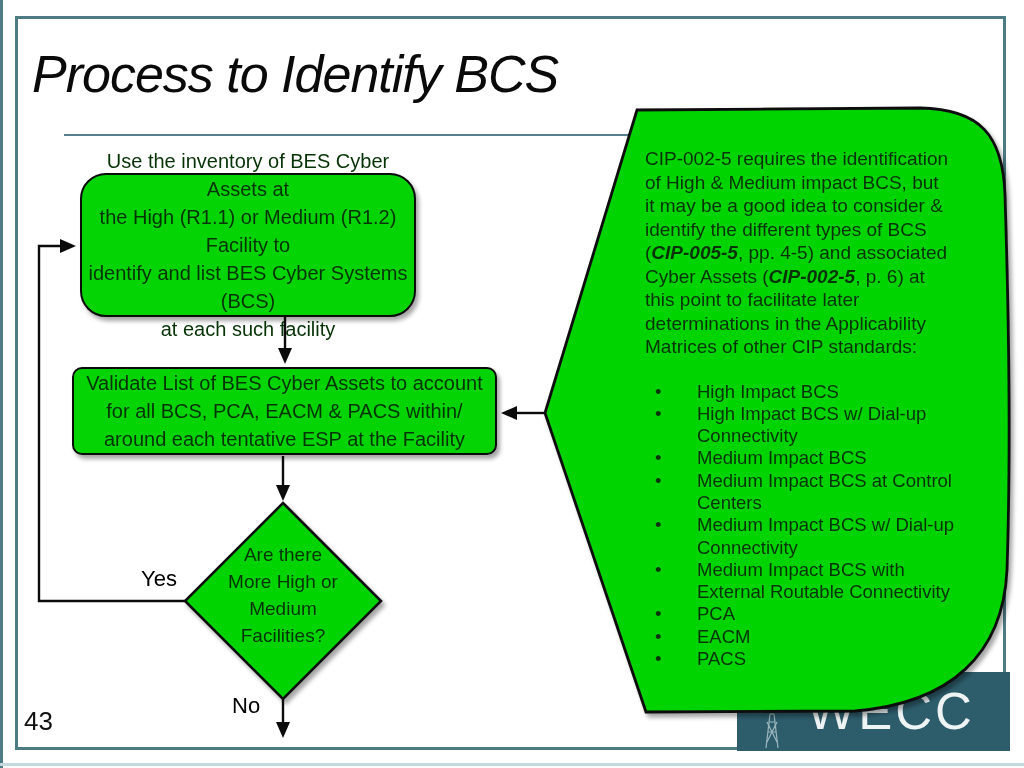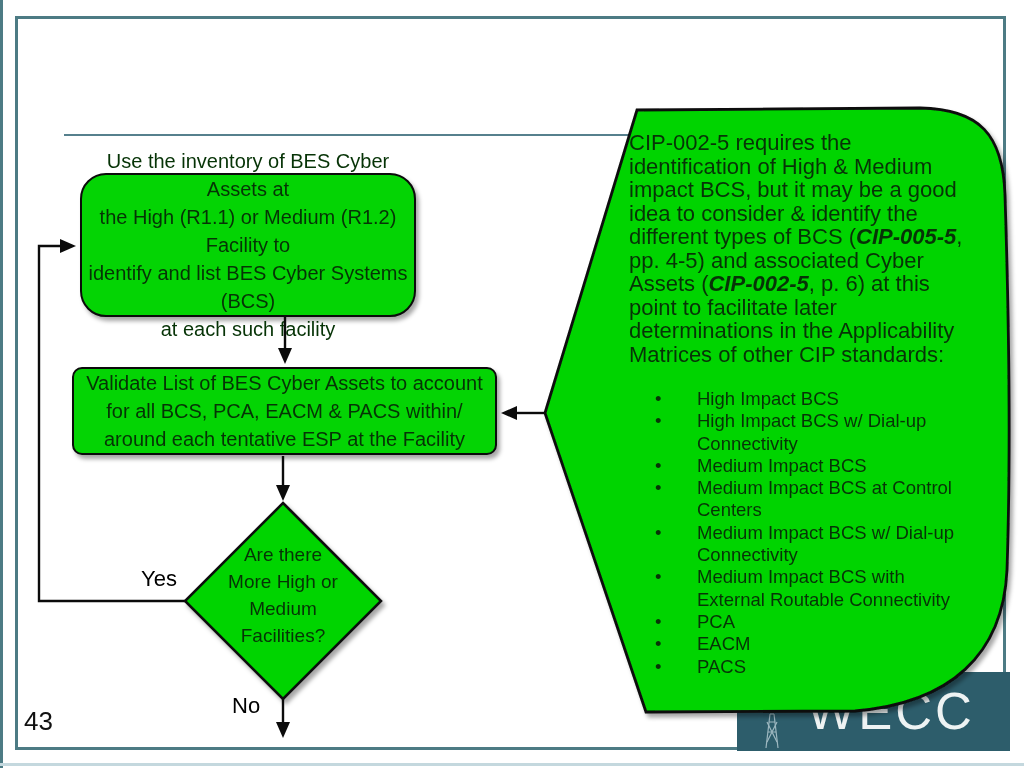--- a/index.html
+++ b/index.html
@@ -36,35 +36,36 @@
   .overlay{position:absolute;left:0;top:0;width:1024px;height:768px;z-index:3;pointer-events:none;}
 
   .decision-text{position:absolute;left:203px;top:541px;width:160px;text-align:center;
                  font-size:19px;line-height:27px;color:#063306;white-space:pre-line;z-index:4;}
   .lbl{position:absolute;font-size:22px;color:#000000;z-index:4;}
   .lbl-yes{left:141px;top:566px;}
   .lbl-no{left:232px;top:693px;}
 
   
   .callout-content{position:absolute;left:629px;top:131px;width:340px;z-index:4;color:#073307;}
-  .callout-para{font-size:22px;line-height:23.5px;margin:0;}
+  .callout-para{font-size:19px;line-height:23.5px;margin:16px;}
   .ref{font-weight:bold;font-style:italic;}
   .callout-bullets{list-style:none;margin:22px 0 0 0;padding:0;font-size:18.5px;line-height:22.3px;}
   .callout-bullets li{position:relative;padding-left:68px;width:278px;}
   .callout-bullets li::before{content:"\2022";position:absolute;left:26px;top:0;}
 </style>
 </head>
 <body>
 
 <div id="stage">
 
   <div class="edge-left"></div>
   <div class="edge-bottom"></div>
   <div class="slide-border"></div>
 
+  <div class="title">Process to Identify BCS</div>
   <div class="title-underline"></div>
   <div class="page-number">43</div>
 
   <div class="logo">
     <svg class="logo-tower" width="36" height="38" viewBox="0 0 36 38">
       <g stroke="#9db8c0" stroke-width="1.2" fill="none">
         <path d="M12 36 L16 2 M24 36 L20 2"></path>
         <path d="M13 30 L23 10 M23 30 L13 10"></path>
         <path d="M14 20 L22 20 M15 10 L21 10"></path>
         <path d="M16 2 L20 2"></path>

